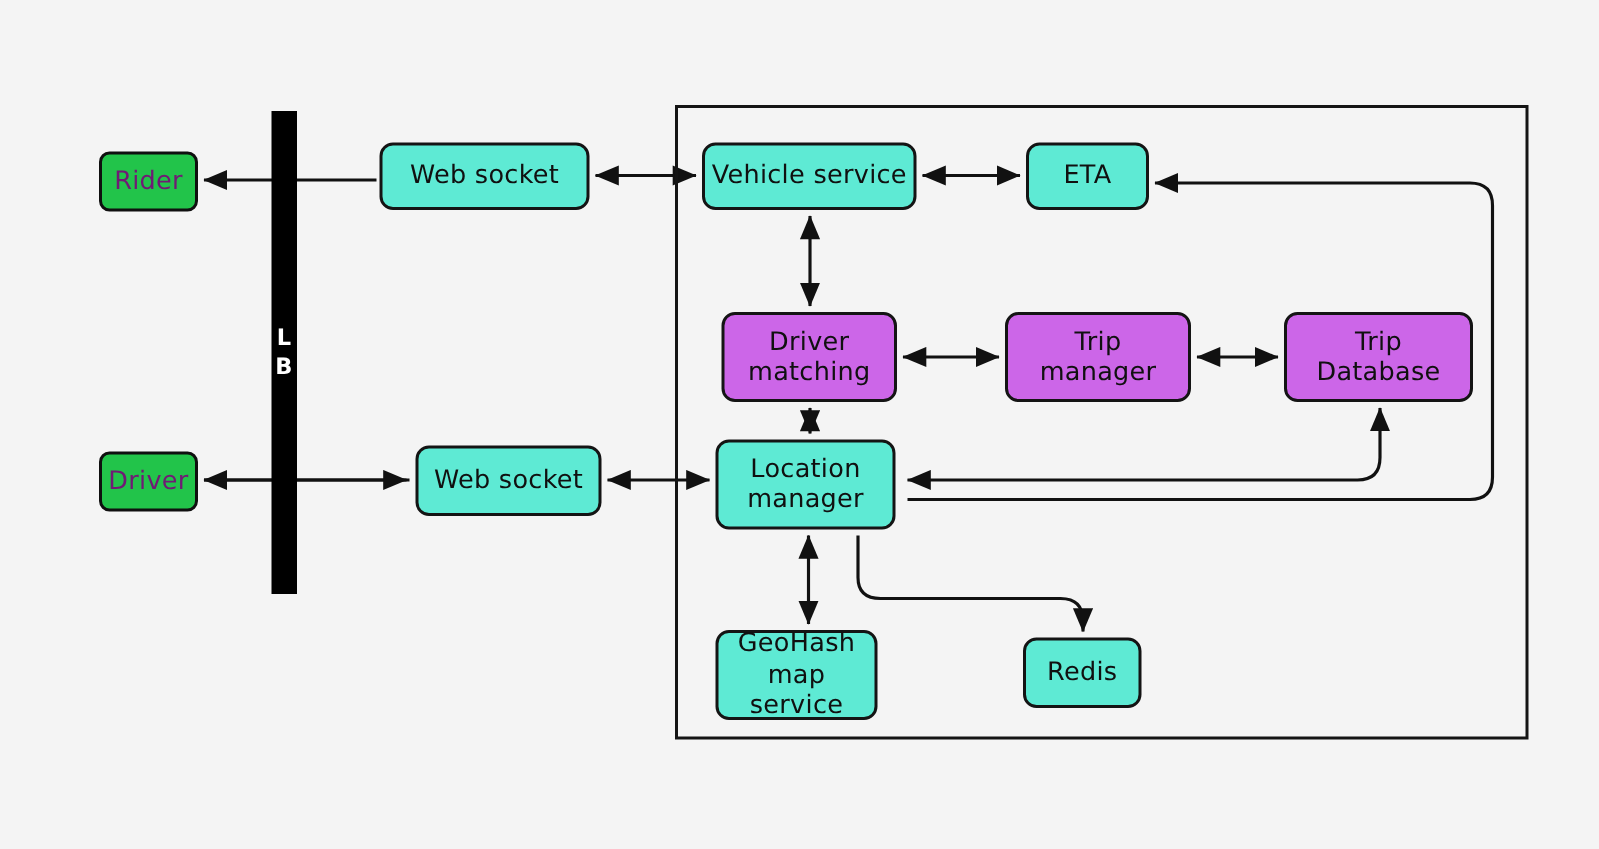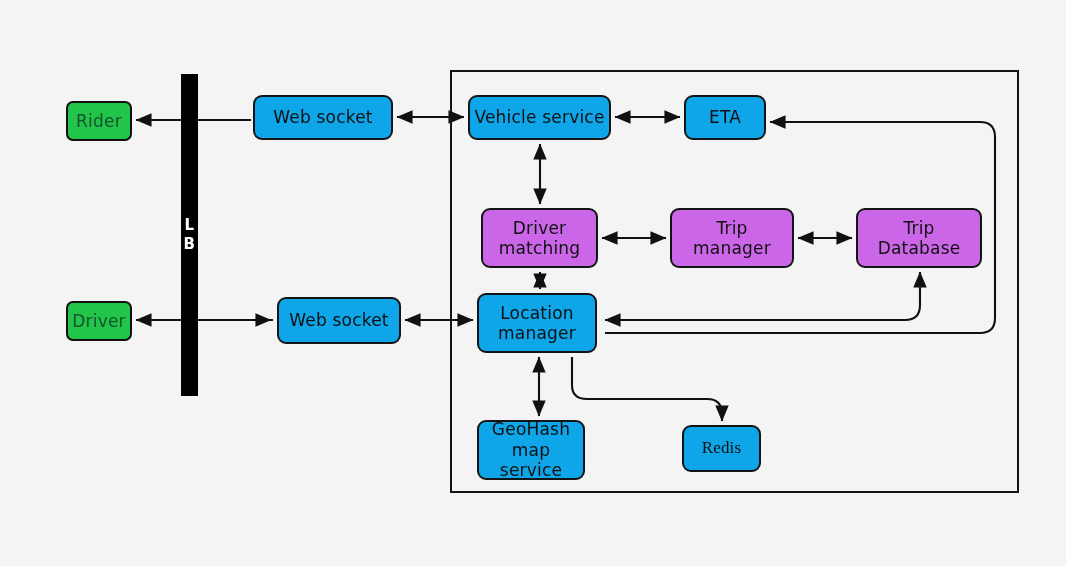--- a/index.html
+++ b/index.html
@@ -20,23 +20,23 @@
     display:flex;
     align-items:center;
     justify-content:center;
     text-align:center;
     line-height:1.2;
     color:#101010;
     font-size:17px;
     letter-spacing:.2px;
     z-index:3;
   }
-  .node.teal{background:#0ea5e9;align-items:center;}
+  .node.teal{background:#5eead4;align-items:center;}
   .node.purple{background:#cc66e8;}
-  .node.green{background:#22c44a;border-color:#0f0f0f;color:#14532d;border-radius:7px;}
+  .node.green{background:#22c44a;border-color:#0f0f0f;color:#701a75;border-radius:7px;}
   .node .lbl{display:block;white-space:pre-line;}
 
   .container-box{
     position:absolute;
     box-sizing:border-box;
     border:2px solid #141414;
     background:transparent;
     z-index:1;
   }
   .lb-bar{
@@ -149,17 +149,17 @@
   <div class="node teal" style="left:477px;top:293px;width:120px;height:60px;">
     <span class="lbl">Location
 manager</span>
   </div>
 
   <div class="node teal" style="left:477px;top:420px;width:108px;height:60px;">
     <span class="lbl">GeoHash
 map service</span>
   </div>
 
-  <div class="node teal" style="left:682px;top:425px;width:79px;height:47px;font-family:Liberation Serif, serif;">
+  <div class="node teal" style="left:682px;top:425px;width:79px;height:47px;">
     <span class="lbl">Redis</span>
   </div>
 
 </div>
 
 </body></html>

